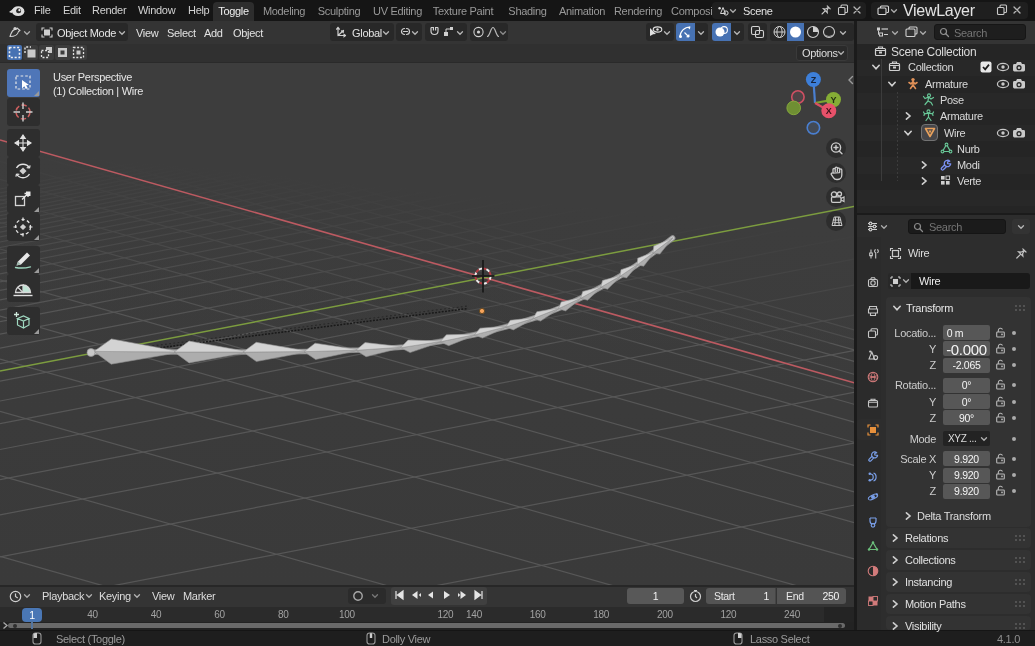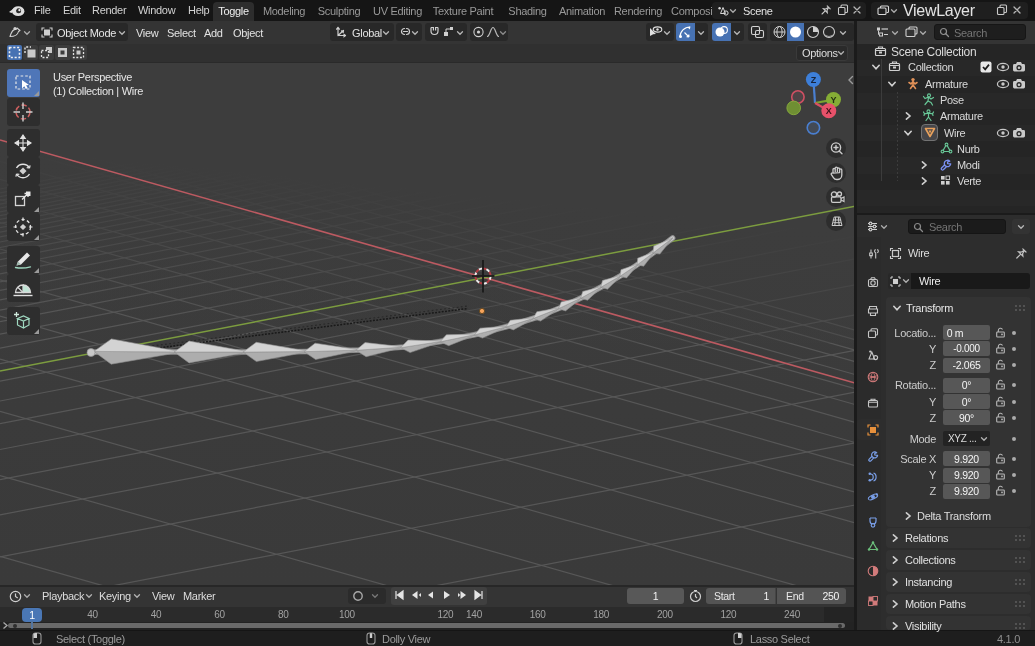--- a/index.html
+++ b/index.html
@@ -792,21 +792,21 @@
 <div class="" style="left:943px;top:325.0px;width:47px;height:15px;background:#575757;border-radius:2px;"></div>
 <div class="tc" style="left:943px;top:332.5px;width:24px;font-size:10.5px;color:#f4f4f4;">0 m</div>
 <svg class="abs" style="left:995px;top:326.5px" width="11" height="12" viewBox="0 0 11 12">
       <path d="M2.5 5 h6 a0.8 0.8 0 0 1 0.8 0.8 v3.4 a0.8 0.8 0 0 1-0.8 0.8 h-6 a0.8 0.8 0 0 1-0.8-0.8 V5.8 a0.8 0.8 0 0 1 0.8-0.8 Z" fill="none" stroke="#b9b9b9" stroke-width="1.1"></path>
       <path d="M3.3 5 V3.4 a2.2 2.2 0 0 1 4.2-0.9" fill="none" stroke="#b9b9b9" stroke-width="1.1"></path>
       <rect x="6.2" y="6.6" width="1.6" height="1.6" fill="#b9b9b9"></rect>
     </svg>
 <div style="left:1012px;top:330.5px;width:4px;height:4px;border-radius:50%;background:#ababab;"></div>
 <div class="tr" style="left:736px;top:348.8px;width:200px;font-size:11px;color:#cccccc;">Y</div>
 <div class="" style="left:943px;top:341.3px;width:47px;height:15px;background:#575757;border-radius:2px;"></div>
-<div class="tc" style="left:943px;top:348.8px;width:47px;font-size:10px;color:#f4f4f4;">-0.000</div>
+<div class="tc" style="left:943px;top:348.8px;width:47px;font-size:15px;color:#f4f4f4;">-0.000</div>
 <svg class="abs" style="left:995px;top:342.8px" width="11" height="12" viewBox="0 0 11 12">
       <path d="M2.5 5 h6 a0.8 0.8 0 0 1 0.8 0.8 v3.4 a0.8 0.8 0 0 1-0.8 0.8 h-6 a0.8 0.8 0 0 1-0.8-0.8 V5.8 a0.8 0.8 0 0 1 0.8-0.8 Z" fill="none" stroke="#b9b9b9" stroke-width="1.1"></path>
       <path d="M3.3 5 V3.4 a2.2 2.2 0 0 1 4.2-0.9" fill="none" stroke="#b9b9b9" stroke-width="1.1"></path>
       <rect x="6.2" y="6.6" width="1.6" height="1.6" fill="#b9b9b9"></rect>
     </svg>
 <div style="left:1012px;top:346.8px;width:4px;height:4px;border-radius:50%;background:#ababab;"></div>
 <div class="tr" style="left:736px;top:365.1px;width:200px;font-size:11px;color:#cccccc;">Z</div>
 <div class="" style="left:943px;top:357.6px;width:47px;height:15px;background:#575757;border-radius:2px;"></div>
 <div class="tc" style="left:943px;top:365.1px;width:47px;font-size:10.5px;color:#f4f4f4;">-2.065</div>
 <svg class="abs" style="left:995px;top:359.1px" width="11" height="12" viewBox="0 0 11 12">

